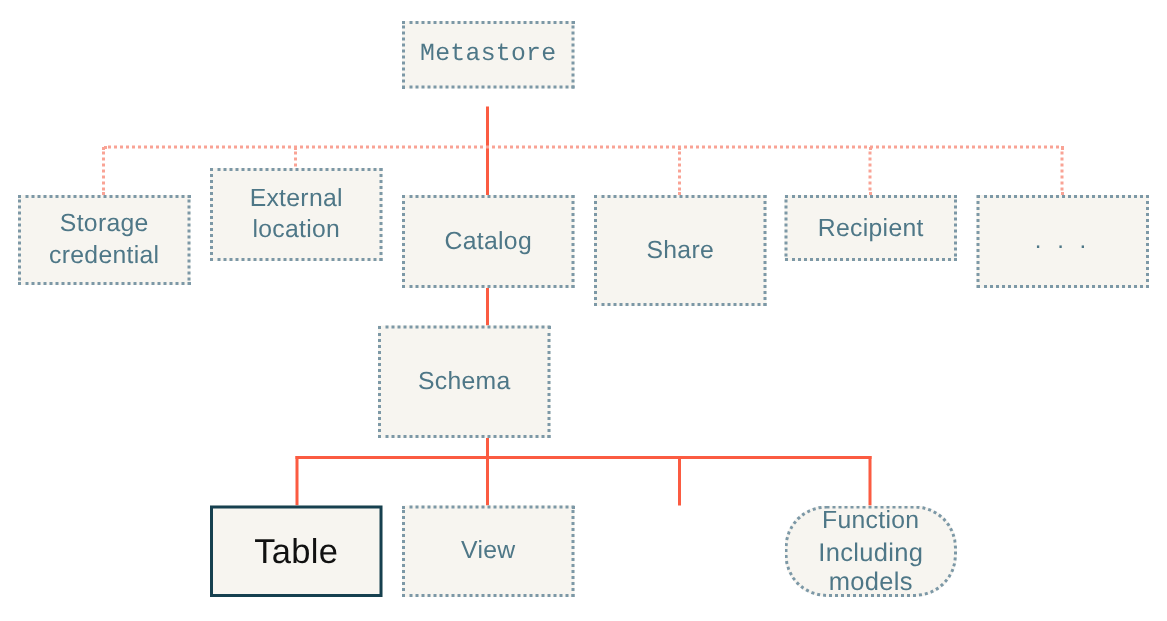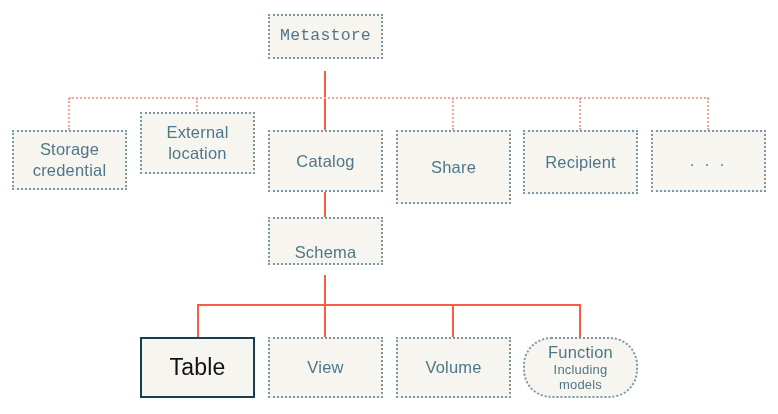--- a/index.html
+++ b/index.html
@@ -44,21 +44,21 @@
     z-index: 2;
   }
   .node .label { display: block; padding: 0 6px; }
   .node.highlight {
     border: 2px solid var(--highlight-border);
     color: var(--highlight-text);
     font-size: 23px;
   }
   .node .sublabel {
     display: block;
-    font-size: 13px;
+    font-size: 17px;
     line-height: 1.15;
     max-width: 72px;
     margin-top: 1px;
   }
   .node.more-node { letter-spacing: 3px; font-size: 16px; }
   
   .edge { position: absolute; z-index: 1; }
   .edge.solid.v { width: 2px; background: var(--solid-edge); }
   .edge.solid.h { height: 2px; background: var(--solid-edge); }
   .edge.dotted.v { width: 0; border-left: 2px dotted var(--dotted-edge); }
@@ -92,38 +92,35 @@
   </div>
   <div class="node" style="left:140px; top:112px; height:62px;">
     <span class="label">External location</span>
   </div>
   <div class="node" style="left:268px; top:130px; height:62px;">
     <span class="label">Catalog</span>
   </div>
   <div class="node" style="left:396px; top:130px; height:74px;">
     <span class="label">Share</span>
   </div>
-  <div class="node" style="left:523px; top:130px; height:64px;text-align:center;">
+  <div class="node" style="left:523px; top:130px; height:44px;text-align:center;">
     <span class="label">Recipient</span>
   </div>
   <div class="node more-node" style="left:651px; top:130px; height:62px;">
     <span class="label">. . .</span>
   </div>
 
-  <div class="node" style="left:268px; top:217px; height:48px;justify-content:flex-end;">
+  <div class="node" style="left:252px; top:217px; height:75px;">
     <span class="label">Schema</span>
   </div>
 
   <div class="node highlight" style="left:140px; top:337px; height:61px;">
     <span class="label">Table</span>
   </div>
   <div class="node" style="left:268px; top:337px; height:61px;">
     <span class="label">View</span>
   </div>
-  <div class="node" style="left:396px; top:337px; height:61px;">
-    <span class="label">Volume</span>
-  </div>
   <div class="node" style="left:523px; top:337px; height:61px;border-radius:28px;">
     <span class="label">Function</span>
     <span class="sublabel">Including models</span>
   </div>
 
 </div>
 
 </body></html>

